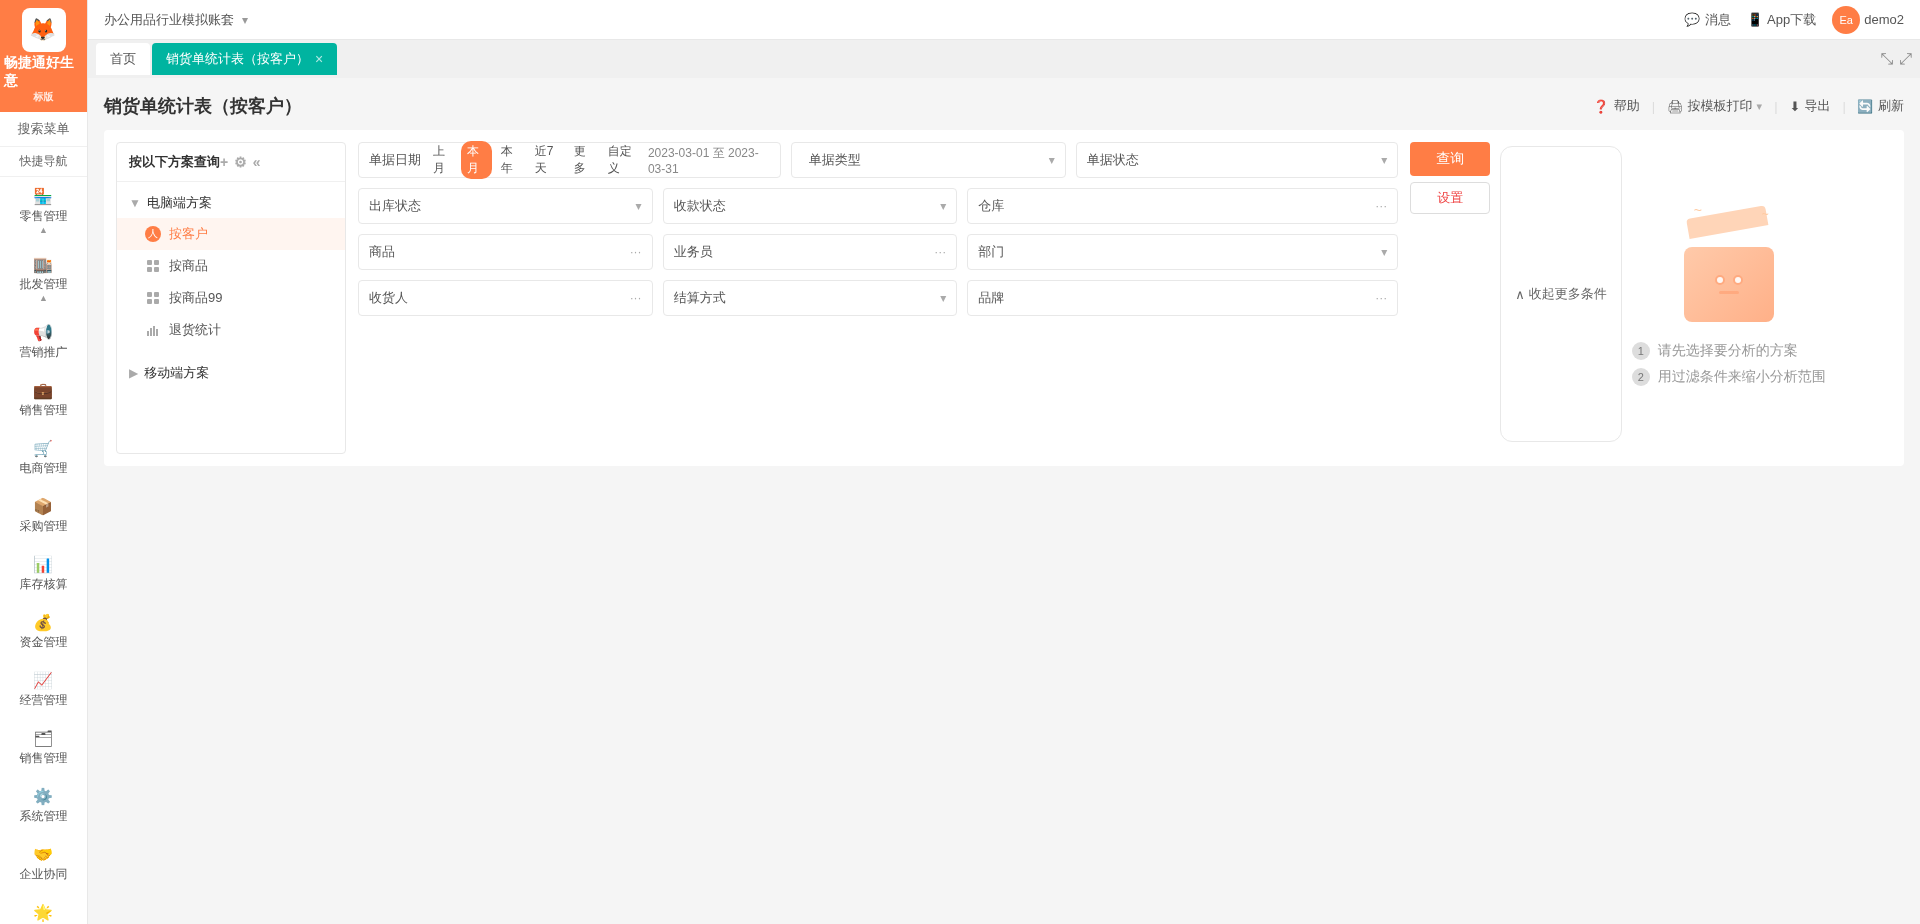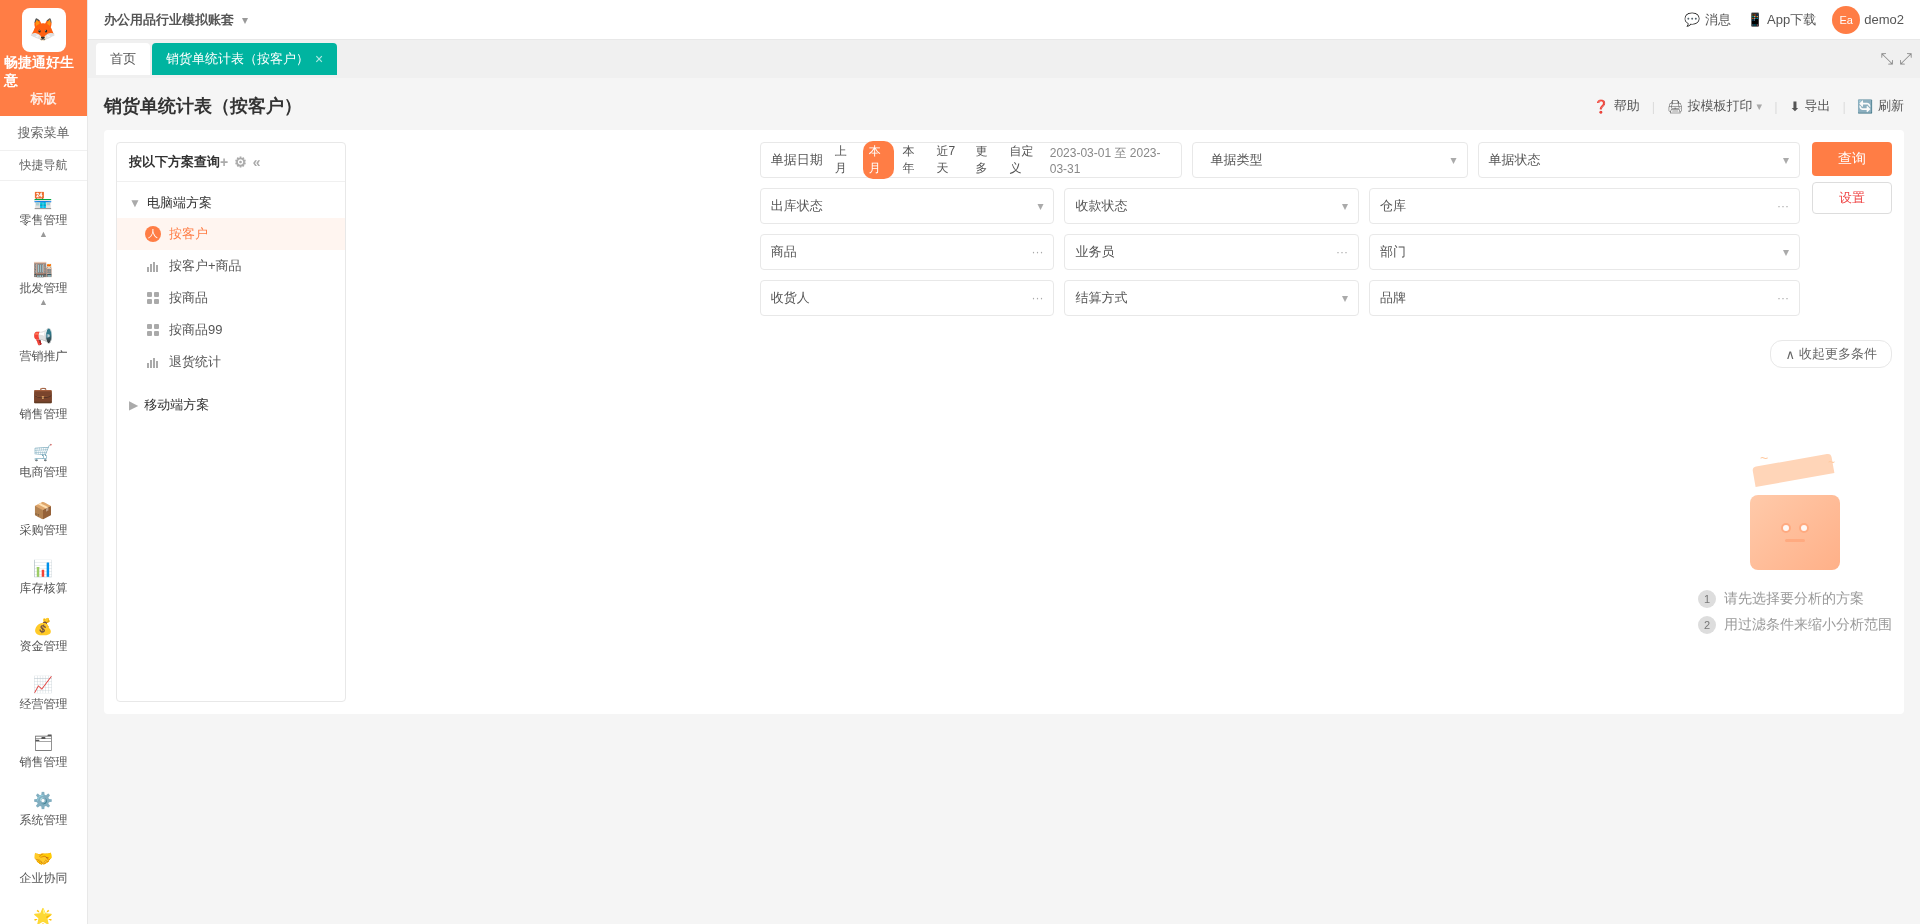--- a/index.html
+++ b/index.html
@@ -22,21 +22,21 @@
     .sidebar-item { width: 100%; padding: 10px 4px; text-align: center; cursor: pointer; display: flex; flex-direction: column; align-items: center; font-size: 12px; color: #555; }
     .sidebar-item-icon { font-size: 16px; margin-bottom: 2px; }
     .sidebar-arrow { font-size: 9px; color: #999; }
 
     
     .main { flex: 1; display: flex; flex-direction: column; overflow: hidden; }
 
     
     .header { height: 40px; background: #fff; display: flex; align-items: center; justify-content: space-between; padding: 0 16px; border-bottom: 1px solid #e8e8e8; flex-shrink: 0; }
     .header-left { display: flex; align-items: center; gap: 8px; }
-    .header-title { font-size: 13px; color: #555; font-weight: bold; }
+    .header-title { font-size: 13px; color: #555; }
     .header-dropdown { font-size: 12px; color: #999; cursor: pointer; }
     .header-right { display: flex; align-items: center; gap: 16px; }
     .header-btn { display: flex; align-items: center; gap: 4px; font-size: 13px; color: #555; cursor: pointer; }
     .user-avatar { width: 28px; height: 28px; border-radius: 50%; background: #ff7d45; display: flex; align-items: center; justify-content: center; color: #fff; font-size: 11px; overflow: hidden; }
 
     
     .tabs { height: 38px; background: #f0f0f0; display: flex; align-items: center; padding: 0 8px; gap: 2px; flex-shrink: 0; }
     .tab { height: 32px; padding: 0 14px; display: flex; align-items: center; gap: 6px; font-size: 13px; border-radius: 4px 4px 0 0; cursor: pointer; background: #e0e0e0; color: #666; }
     .tab.active { background: #00b4a0; color: #fff; }
     .tab .tab-close { font-size: 14px; cursor: pointer; opacity: 0.7; }
@@ -98,21 +98,21 @@
   </style>
 </head>
 <body>
 
 <div class="sidebar">
   <div class="sidebar-logo">
     <div class="sidebar-logo-icon">
       <span style="font-size:22px;">🦊</span>
     </div>
     <div class="sidebar-logo-text">畅捷通好生意</div>
-    <div class="sidebar-logo-text" style="font-size:13px;opacity:0.85;">标版</div>
+    <div class="sidebar-logo-text" style="font-size:10px;opacity:0.85;">标版</div>
   </div>
 
   <div class="sidebar-search">
     <span>搜索菜单</span>
   </div>
 
   <div class="sidebar-nav">
     <span>快捷导航</span>
   </div>
 
@@ -269,80 +269,69 @@
 
         <div class="scheme-group">
           <div class="scheme-group-header">
             <span class="scheme-group-icon">▼</span>
             <span class="scheme-group-label">电脑端方案</span>
           </div>
 
           <div class="scheme-item active">
             <div class="scheme-item-icon orange-circle">人</div>
             <span>按客户</span>
+          </div>
+
+
+          <div class="scheme-item">
+            <div class="scheme-item-icon chart">
+              <svg width="14" height="14" viewBox="0 0 14 14">
+                  <rect x="1" y="1" width="5" height="5" rx="1" fill="#aaa"></rect>
+                  <rect x="8" y="1" width="5" height="5" rx="1" fill="#aaa"></rect>
+                  <rect x="1" y="8" width="5" height="5" rx="1" fill="#aaa"></rect>
+                  <rect x="8" y="8" width="5" height="5" rx="1" fill="#aaa"></rect>
+                </svg>
+            </div>
+            <span>按商品</span>
+          </div>
+
+          <div class="scheme-item">
+            <div class="scheme-item-icon chart">
+              <svg width="14" height="14" viewBox="0 0 14 14">
+                  <rect x="1" y="1" width="5" height="5" rx="1" fill="#aaa"></rect>
+                  <rect x="8" y="1" width="5" height="5" rx="1" fill="#aaa"></rect>
+                  <rect x="1" y="8" width="5" height="5" rx="1" fill="#aaa"></rect>
+                  <rect x="8" y="8" width="5" height="5" rx="1" fill="#aaa"></rect>
+                </svg>
+            </div>
+            <span>按商品99</span>
           </div>
 
           <div class="scheme-item">
             <div class="scheme-item-icon chart">
               <svg width="14" height="14" viewBox="0 0 14 14">
                   <rect x="1" y="8" width="2" height="5" fill="#aaa"></rect>
                   <rect x="4" y="5" width="2" height="8" fill="#aaa"></rect>
                   <rect x="7" y="3" width="2" height="10" fill="#aaa"></rect>
                   <rect x="10" y="6" width="2" height="7" fill="#aaa"></rect>
                 </svg>
             </div>
-            <span>按客户+商品</span>
-          </div>
-
-          <div class="scheme-item">
-            <div class="scheme-item-icon chart">
-              <svg width="14" height="14" viewBox="0 0 14 14">
-                  <rect x="1" y="1" width="5" height="5" rx="1" fill="#aaa"></rect>
-                  <rect x="8" y="1" width="5" height="5" rx="1" fill="#aaa"></rect>
-                  <rect x="1" y="8" width="5" height="5" rx="1" fill="#aaa"></rect>
-                  <rect x="8" y="8" width="5" height="5" rx="1" fill="#aaa"></rect>
-                </svg>
-            </div>
-            <span>按商品</span>
-          </div>
-
-          <div class="scheme-item">
-            <div class="scheme-item-icon chart">
-              <svg width="14" height="14" viewBox="0 0 14 14">
-                  <rect x="1" y="1" width="5" height="5" rx="1" fill="#aaa"></rect>
-                  <rect x="8" y="1" width="5" height="5" rx="1" fill="#aaa"></rect>
-                  <rect x="1" y="8" width="5" height="5" rx="1" fill="#aaa"></rect>
-                  <rect x="8" y="8" width="5" height="5" rx="1" fill="#aaa"></rect>
-                </svg>
-            </div>
-            <span>按商品99</span>
-          </div>
-
-          <div class="scheme-item">
-            <div class="scheme-item-icon chart">
-              <svg width="14" height="14" viewBox="0 0 14 14">
-                  <rect x="1" y="8" width="2" height="5" fill="#aaa"></rect>
-                  <rect x="4" y="5" width="2" height="8" fill="#aaa"></rect>
-                  <rect x="7" y="3" width="2" height="10" fill="#aaa"></rect>
-                  <rect x="10" y="6" width="2" height="7" fill="#aaa"></rect>
-                </svg>
-            </div>
             <span>退货统计</span>
           </div>
         </div>
 
         <div class="scheme-group">
           <div class="scheme-group-header">
             <span class="scheme-group-icon">▶</span>
             <span class="scheme-group-label">移动端方案</span>
           </div>
         </div>
       </div>
 
-      <div style="flex:1;display:flex;flex-direction:column;gap:10px;align-items:flex-end;">
+      <div style="flex:1;display:flex;flex-direction:row;gap:10px;">
 
         <div style="display:flex;gap:12px;align-items:flex-start;">
 
           <div style="flex:1;">
 
             <div style="display:flex;gap:10px;margin-bottom:10px;">
 
               <div class="filter-date-cell" style="flex:2;min-width:280px;">
                 <span class="filter-cell-label">单据日期</span>
                 <div style="display:flex;gap:3px;align-items:center;">

